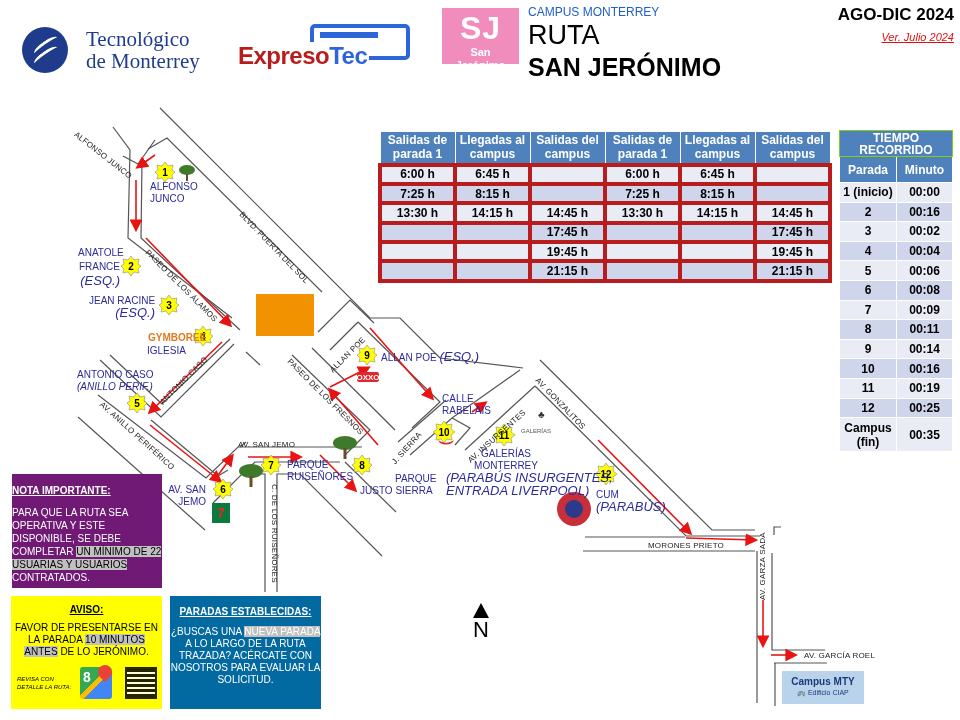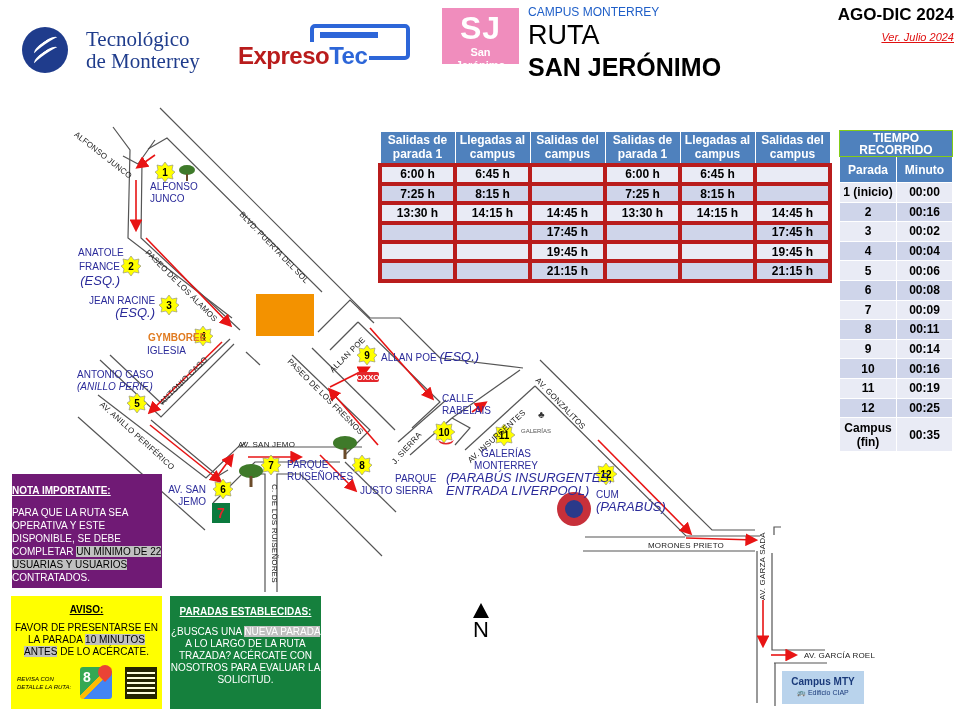--- a/index.html
+++ b/index.html
@@ -62,21 +62,21 @@
   .hl-w { background: #c0c0c0; color: #fff; }
   .note-yellow { position: absolute; left: 11px; top: 596px; width: 151px; height: 113px; background: #ffff00; color: #000; font-size: 10px; text-align: center; padding-top: 8px; line-height: 12px; }
   .note-yellow .note-title { margin-bottom: 6px; }
   .yellow-foot { position: absolute; left: 6px; bottom: 8px; width: 140px; height: 34px; }
   .yellow-small { position: absolute; left: 0; top: 8px; font-size: 6px; font-style: italic; text-align: left; line-height: 8px; }
   .maps-icon { position: absolute; left: 63px; top: 0; width: 32px; height: 32px; background: linear-gradient(135deg, #34a853 0 45%, #fbbc04 45% 55%, #4285f4 55%); border-radius: 3px; color: #fff; font-size: 14px; font-weight: bold; line-height: 20px; text-align: left; padding-left: 3px; }
   .maps-pin { position: absolute; left: 81px; top: -2px; width: 14px; height: 14px; background: #ea4335; border-radius: 50% 50% 50% 0; transform: rotate(-45deg); }
   .qr { position: absolute; left: 108px; top: 0; width: 32px; height: 32px; background:
         repeating-linear-gradient(0deg, #000 0 3px, #fff 3px 5px),
         #000; opacity: 0.85; border: 2px solid #000; }
-  .note-green { position: absolute; left: 170px; top: 596px; width: 151px; height: 113px; background: #15803d; color: #fff; font-size: 10px; text-align: center; padding-top: 10px; line-height: 12px; }
+  .note-green { position: absolute; left: 170px; top: 596px; width: 151px; height: 113px; background: #0369a1; color: #fff; font-size: 10px; text-align: center; padding-top: 10px; line-height: 12px; }
   .note-green .note-title { margin-bottom: 8px; }
 
   .north { position: absolute; left: 469px; top: 603px; width: 24px; text-align: center; }
   .north-arrow { width: 0; height: 0; margin: 0 auto; border-left: 8px solid transparent; border-right: 8px solid transparent; border-bottom: 15px solid #000; }
   .north-n { font-size: 22px; line-height: 24px; }
 
   .campus-box { position: absolute; left: 782px; top: 671px; width: 82px; height: 33px; background: #b9d3ec; text-align: center; padding-top: 5px; }
   .campus-box .t1 { color: #1a3a7a; font-weight: bold; font-size: 10px; }
   .campus-box .t2 { color: #1a3a7a; font-size: 7px; margin-top: 2px; }
 </style>
@@ -451,21 +451,21 @@
   </tbody>
 </table>
 
 <div class="note-red">
   <div class="note-title">NOTA IMPORTANTE:</div>
   <div><span>PARA QUE LA RUTA SEA OPERATIVA Y ESTE DISPONIBLE, SE DEBE COMPLETAR</span> <span class="hl">UN MÍNIMO DE 22 USUARIAS Y USUARIOS</span> <span>CONTRATADOS.</span></div>
 </div>
 
 <div class="note-yellow">
   <div class="note-title">AVISO:</div>
-  <div><span>FAVOR DE PRESENTARSE EN LA PARADA</span> <span class="hl">10 MINUTOS ANTES</span> <span>DE LO ACÉRCATE.</span></div>
+  <div><span>FAVOR DE PRESENTARSE EN LA PARADA</span> <span class="hl">10 MINUTOS ANTES</span> <span>DE LO JERÓNIMO.</span></div>
   <div class="yellow-foot">
     <div class="yellow-small" style="width:55px;">REVISA CON DETALLE LA RUTA:</div>
     <div class="maps-icon">8</div>
     <div class="maps-pin"></div>
     <div class="qr"></div>
   </div>
 </div>
 
 <div class="note-green">
   <div class="note-title">PARADAS ESTABLECIDAS:</div>

